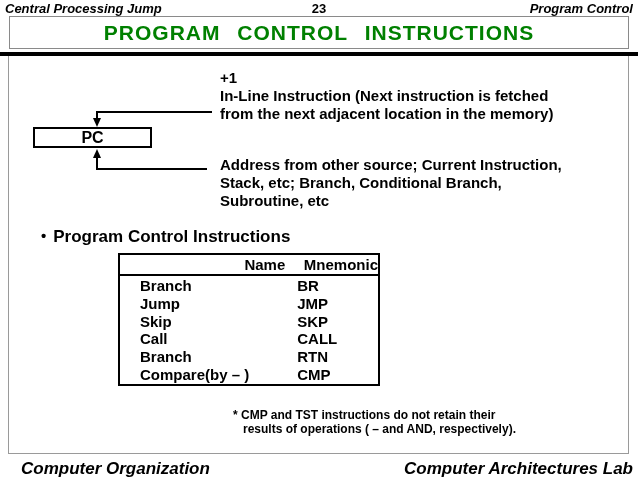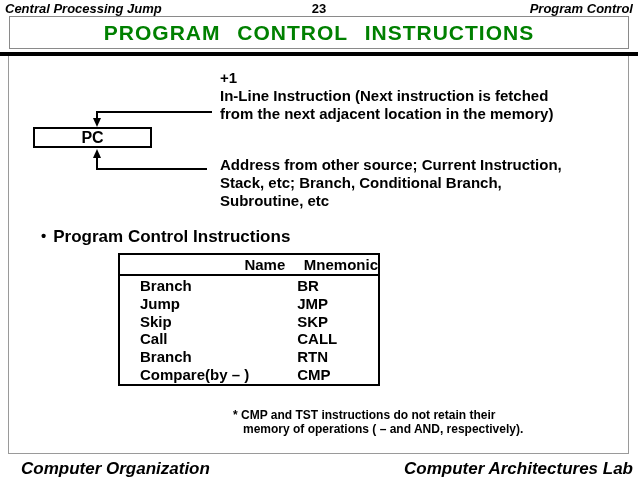--- a/index.html
+++ b/index.html
@@ -158,21 +158,21 @@
         </tr>
         <tr>
           <td class="c1">Compare(by – )</td>
           <td class="c2">CMP</td>
         </tr>
       </tbody>
     </table>
 
     <div class="footnote">
       <div>* CMP and TST instructions do not retain their</div>
-      <div class="indent">memory of operations ( – and AND, respectively).</div>
+      <div class="indent">results of operations ( – and AND, respectively).</div>
     </div>
 
   </div>
 
   <div class="page-footer">
     <span class="pf-left">Computer Organization</span>
     <span class="pf-right">Computer Architectures Lab</span>
   </div>
 
 </div>

